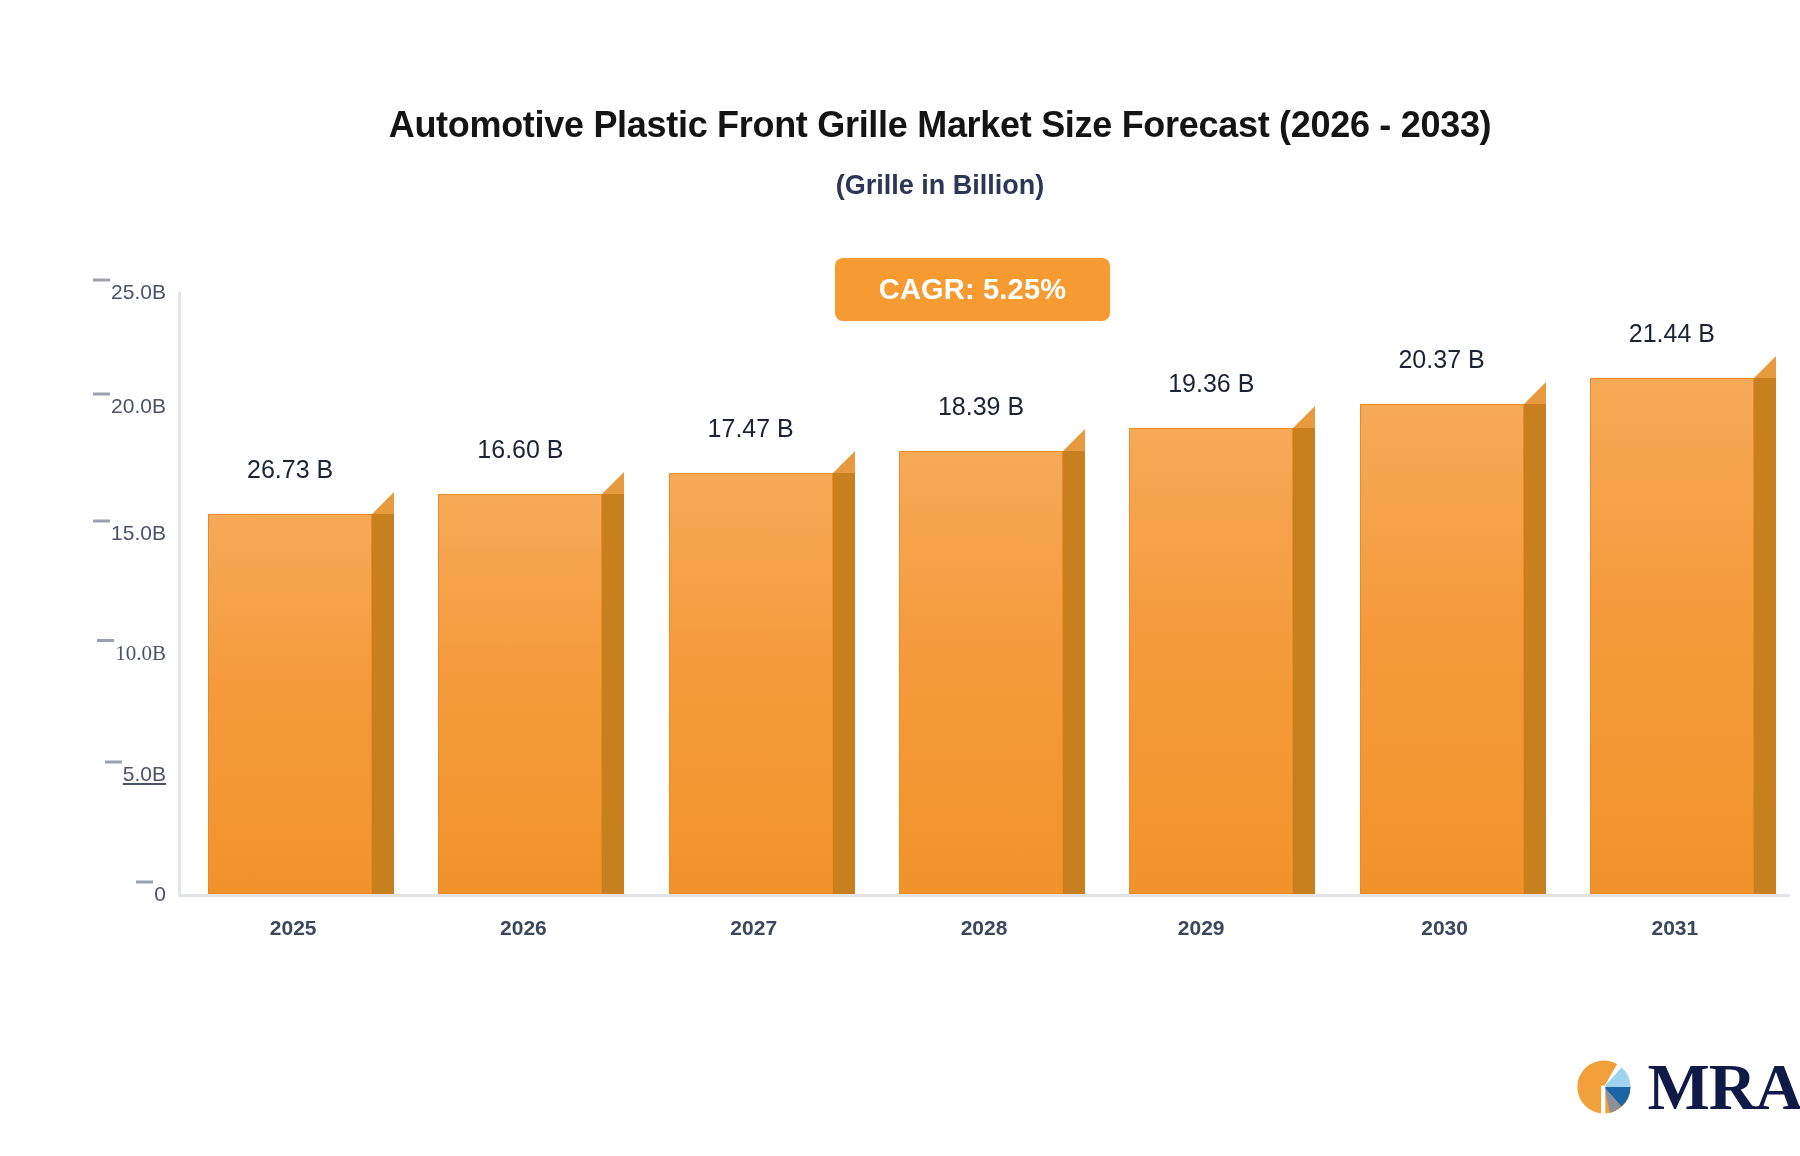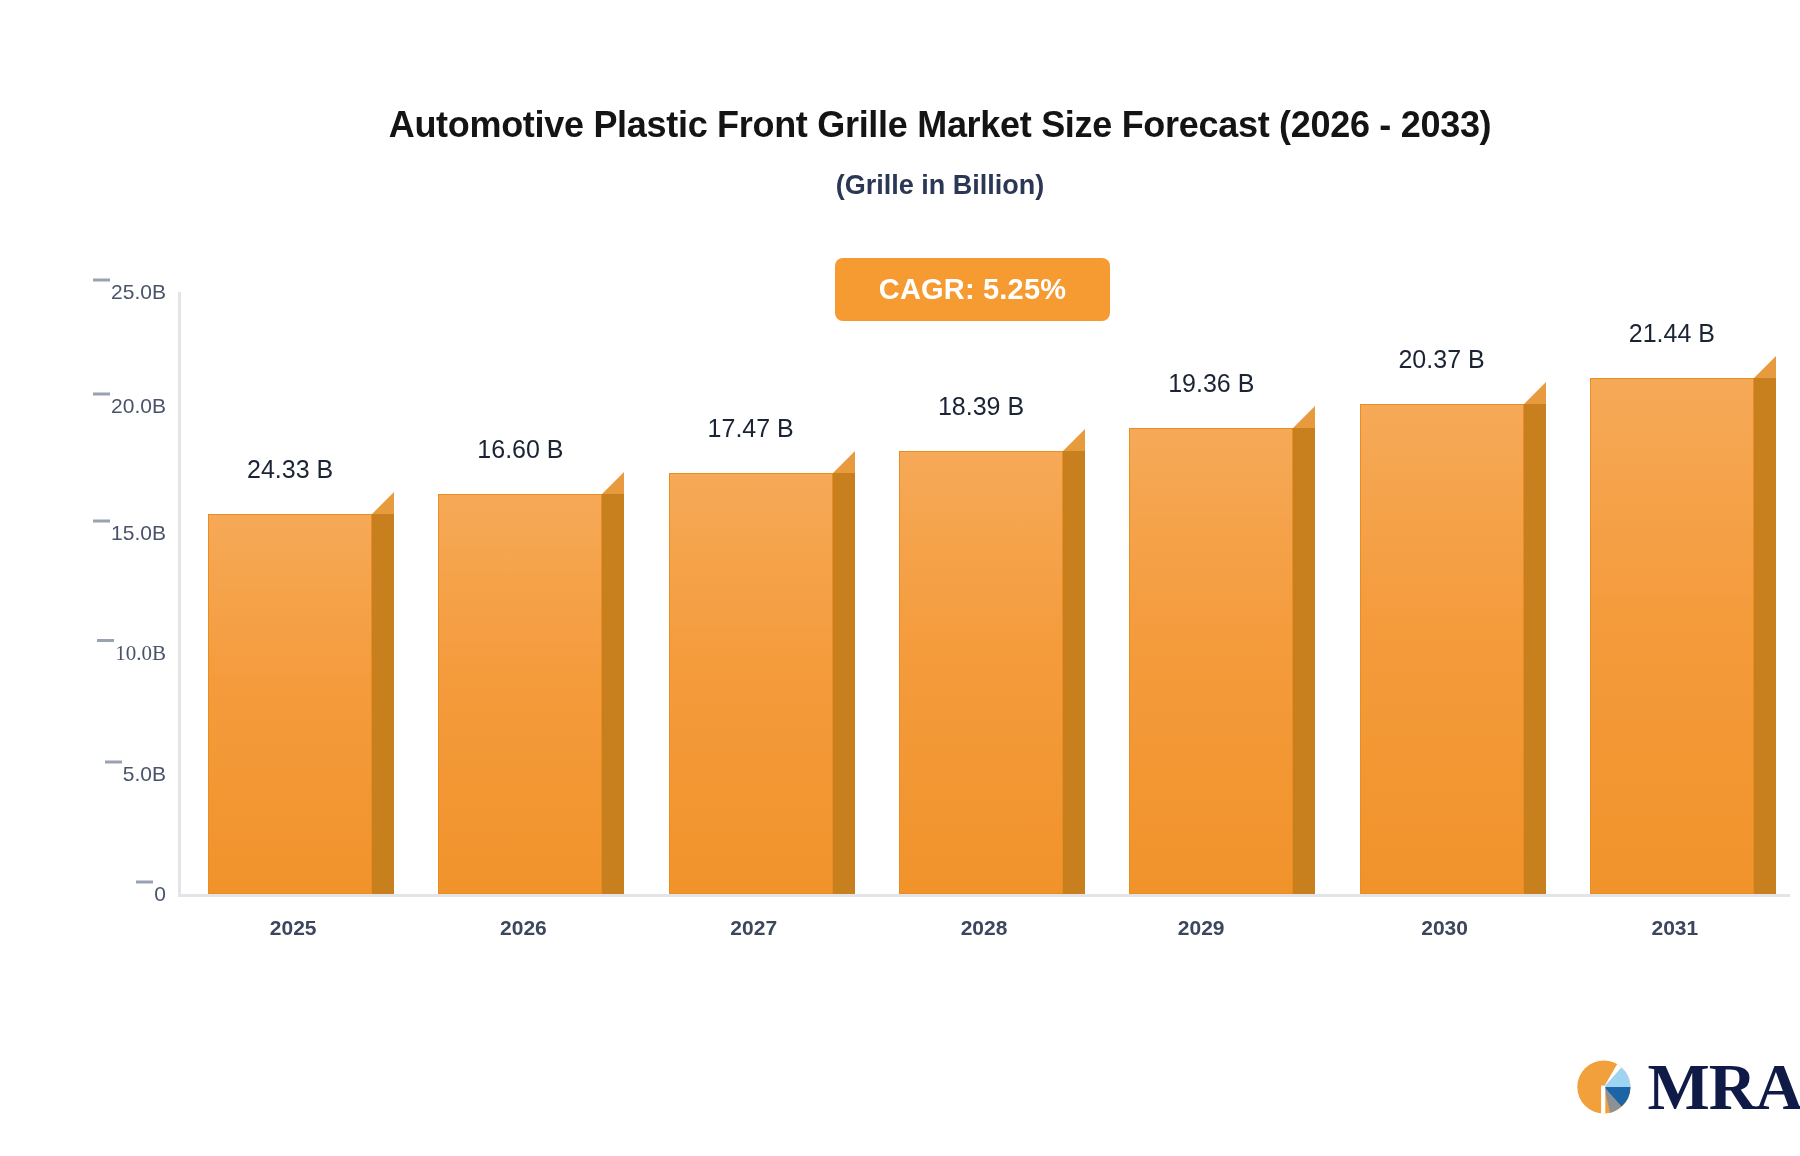--- a/index.html
+++ b/index.html
@@ -143,34 +143,34 @@
 
   <div class="cagr-badge">
     <span>CAGR: 5.25%</span>
   </div>
 
   <div class="plot">
     <div class="axis-line-y"></div>
     <div class="axis-line-x"></div>
     <div id="yticks">
         <div class="ytick" style="top: 602px;">0<span class="ytick-mark"></span></div>
-        <div class="ytick" style="top: 481.6px;">5.0B<span class="ytick-mark"></span></div>
+        <div class="ytick" style="top: 481.6px; text-decoration: underline;">5.0B<span class="ytick-mark"></span></div>
         <div class="ytick" style="top: 361.2px; font-family: Liberation Serif, serif;">10.0B<span class="ytick-mark"></span></div>
         <div class="ytick" style="top: 240.8px;">15.0B<span class="ytick-mark"></span></div>
         <div class="ytick" style="top: 114px;">20.0B<span class="ytick-mark"></span></div>
         <div class="ytick" style="top: 0px;">25.0B<span class="ytick-mark"></span></div>
       </div>
     <div class="bars" id="bars">
         <div class="bar-slot" style="left: 30.1429px; width: 186px;">
           <div class="bar-wrap" style="height: 379.742px;">
             <div class="bar-front"></div>
             <div class="bar-side"></div>
             <div class="bar-top"></div>
           </div>
-          <div class="bar-label" style="bottom: 409.742px;">24.33 B</div>
+          <div class="bar-label" style="bottom: 409.742px;">26.73 B</div>
         </div>
         <div class="bar-slot" style="left: 260.429px; width: 186px;">
           <div class="bar-wrap" style="height: 399.728px;">
             <div class="bar-front"></div>
             <div class="bar-side"></div>
             <div class="bar-top"></div>
           </div>
           <div class="bar-label" style="bottom: 429.728px;">16.60 B</div>
         </div>
         <div class="bar-slot" style="left: 490.714px; width: 186px;">

